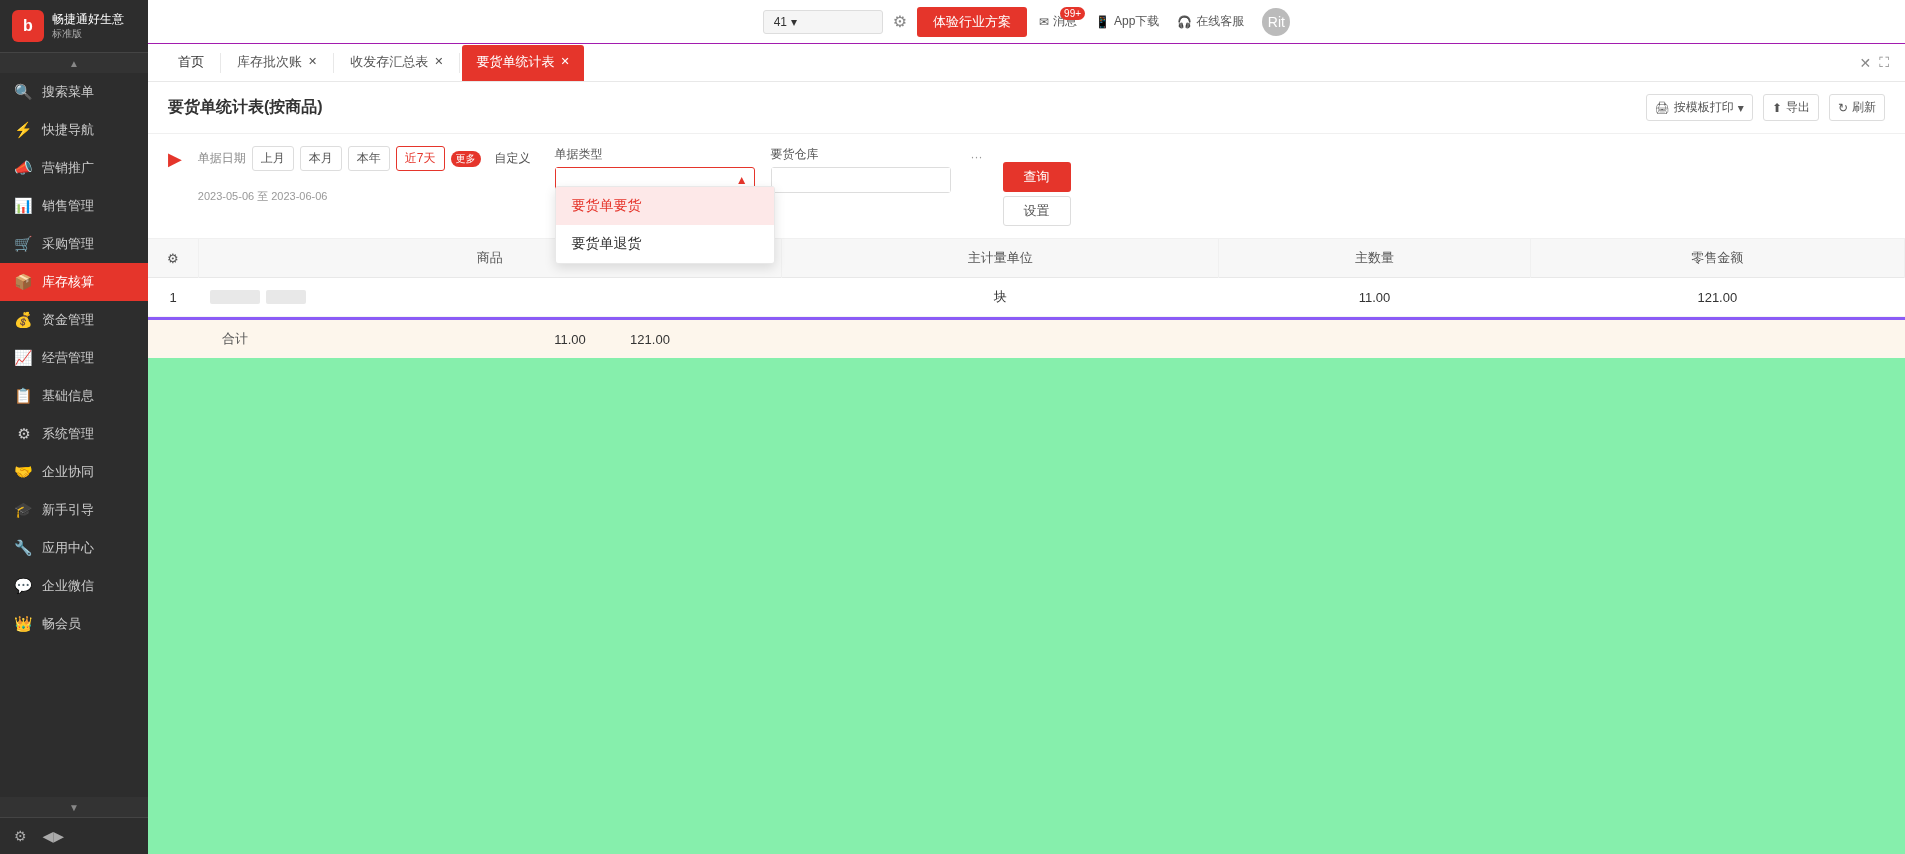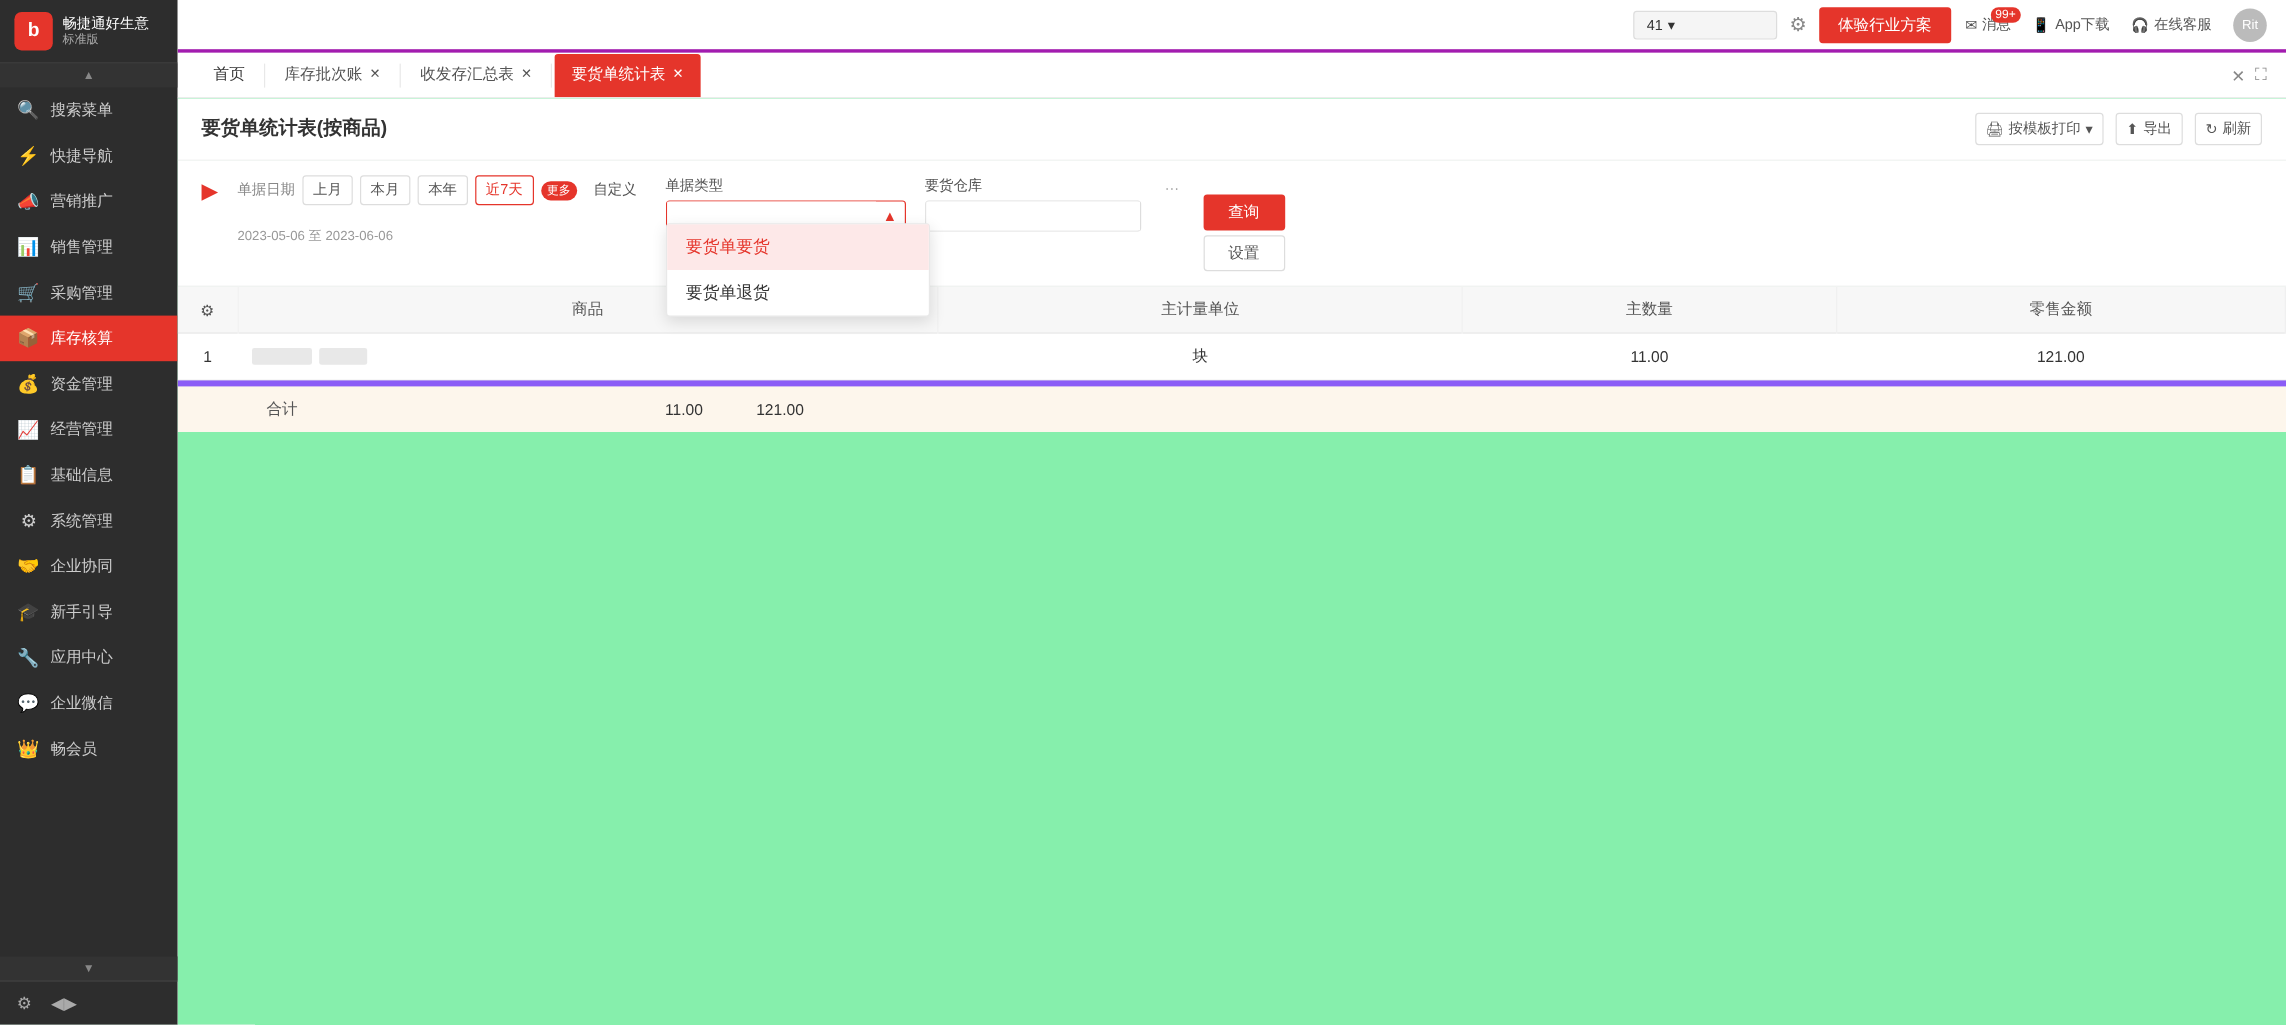--- a/index.html
+++ b/index.html
@@ -64,44 +64,44 @@
       overflow: hidden;
     }
 
     
     .top-header {
       background: #fff;
       height: 44px;
       display: flex;
       align-items: center;
       padding: 0 16px;
-      border-bottom: 3px solid #a21caf;
+      border-bottom: 1px solid #a21caf;
       gap: 12px;
-      justify-content: flex-end;
+      justify-content: center;
     }
     .header-left { display: flex; align-items: center; gap: 10px; }
     .company-select {
       display: flex; align-items: center; gap: 4px;
       background: #f5f5f5; border: 1px solid #ddd; padding: 4px 10px;
       border-radius: 3px; cursor: pointer; font-size: 12px; color: #333;
       min-width: 120px;
     }
     .settings-icon { font-size: 16px; color: #888; cursor: pointer; }
     .btn-trial {
       background: #e5352b; color: #fff; border: none;
       padding: 6px 16px; border-radius: 3px; cursor: pointer; font-size: 13px; font-family: Liberation Serif, serif;
     }
     .header-right { display: flex; align-items: center; gap: 18px; }
     .header-right-item { display: flex; align-items: center; gap: 4px; font-size: 12px; color: #555; cursor: pointer; position: relative; }
     .badge {
       background: #e5352b; color: #fff; font-size: 10px;
       border-radius: 10px; padding: 1px 4px; min-width: 18px; text-align: center;
       position: absolute; top: -6px; right: -8px;
     }
-    .avatar-text { width: 28px; height: 28px; background: #bbb; border-radius: 50%; display: flex; align-items: center; justify-content: center; font-size: 11px; color: #fff; }
+    .avatar-text { width: 28px; height: 28px; background: #bbb; border-radius: 50%; display: flex; align-items: center; justify-content: center; font-size: 14px; color: #fff; }
 
     
     .tab-bar {
       background: #fff;
       display: flex;
       align-items: center;
       border-bottom: 1px solid #e8e8e8;
       padding: 0 16px;
       height: 38px;
       gap: 2px;
@@ -252,21 +252,21 @@
       font-size: 13px;
       color: #333;
       text-align: center;
     }
     .td-product { text-align: left; display: flex; align-items: center; gap: 6px; }
     .product-placeholder { background: #e8e8e8; height: 14px; border-radius: 2px; display: inline-block; }
 
     
     .table-footer {
       background: #fdf6ec;
-      border-top: 5px solid #8b5cf6;
+      border-top: 3px solid #8b5cf6;
       padding: 10px 12px;
       display: flex;
       align-items: center;
     }
     .footer-label { width: 50px; text-align: center; }
     .footer-total-label { width: 320px; padding-left: 12px; font-size: 13px; color: #555; }
     .footer-total-val { min-width: 80px; text-align: center; font-size: 13px; color: #333; }
 
     
     .sidebar-up, .sidebar-down {

